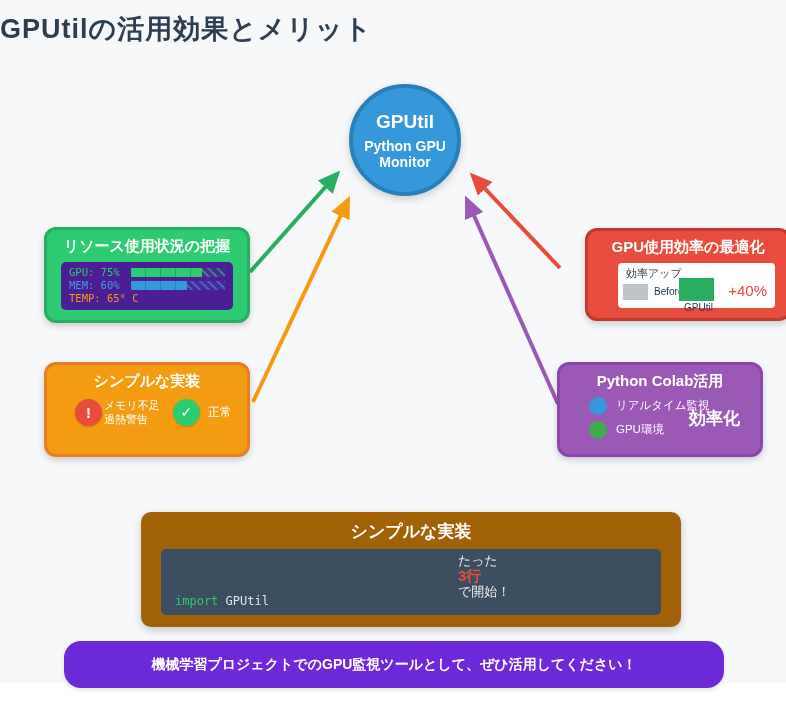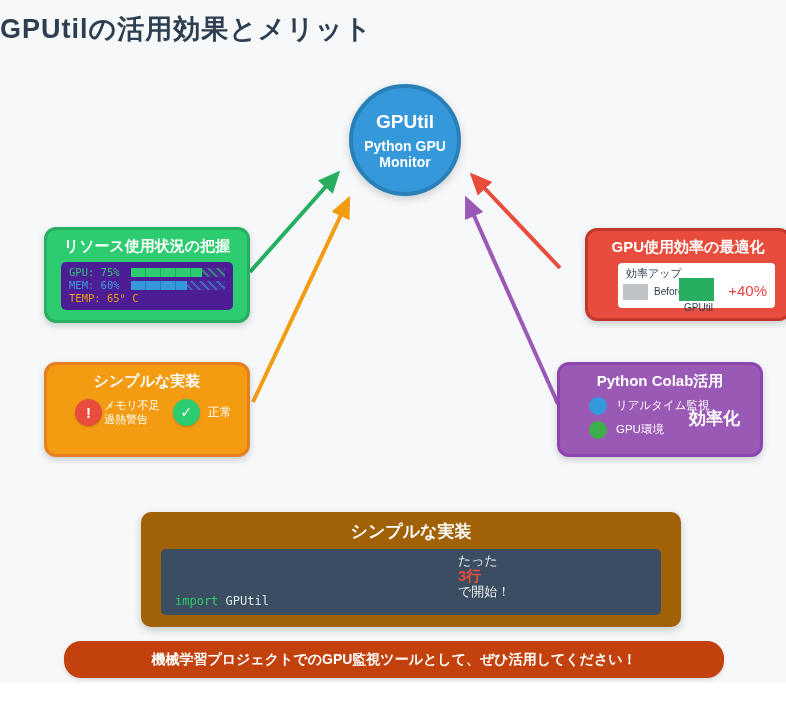--- a/index.html
+++ b/index.html
@@ -97,22 +97,22 @@
   .tok-kw{color:#2ecc71;}
   .tok-plain{color:#dfe6ec;}
   .tok-var{color:#4aa3e0;}
   .tok-fn{color:#2ecc71;}
   .code-note{position:absolute;left:297px;top:4px;
     font-family:"Liberation Sans","DejaVu Sans",sans-serif;white-space:normal;line-height:15px;}
   .note-1,.note-3{font-size:13px;color:#ecf0f1;}
   .note-2{font-size:15px;font-weight:bold;color:#e74c3c;line-height:16px;}
 
   
-  .banner{position:absolute;left:64px;top:641px;width:660px;height:37px;z-index:2;
-    background:#c2410c;border-radius:17px;display:flex;align-items:center;justify-content:center;
+  .banner{position:absolute;left:64px;top:641px;width:660px;height:47px;z-index:2;
+    background:#6d28d9;border-radius:17px;display:flex;align-items:center;justify-content:center;
     color:#fff;font-size:14px;font-weight:bold;box-shadow:0 2px 4px rgba(0,0,0,.12);}
 </style>
 </head>
 <body>
 
 <div class="canvas">
   <div class="stage">
 
     <div class="page-title">GPUtilの活用効果とメリット</div>
 

